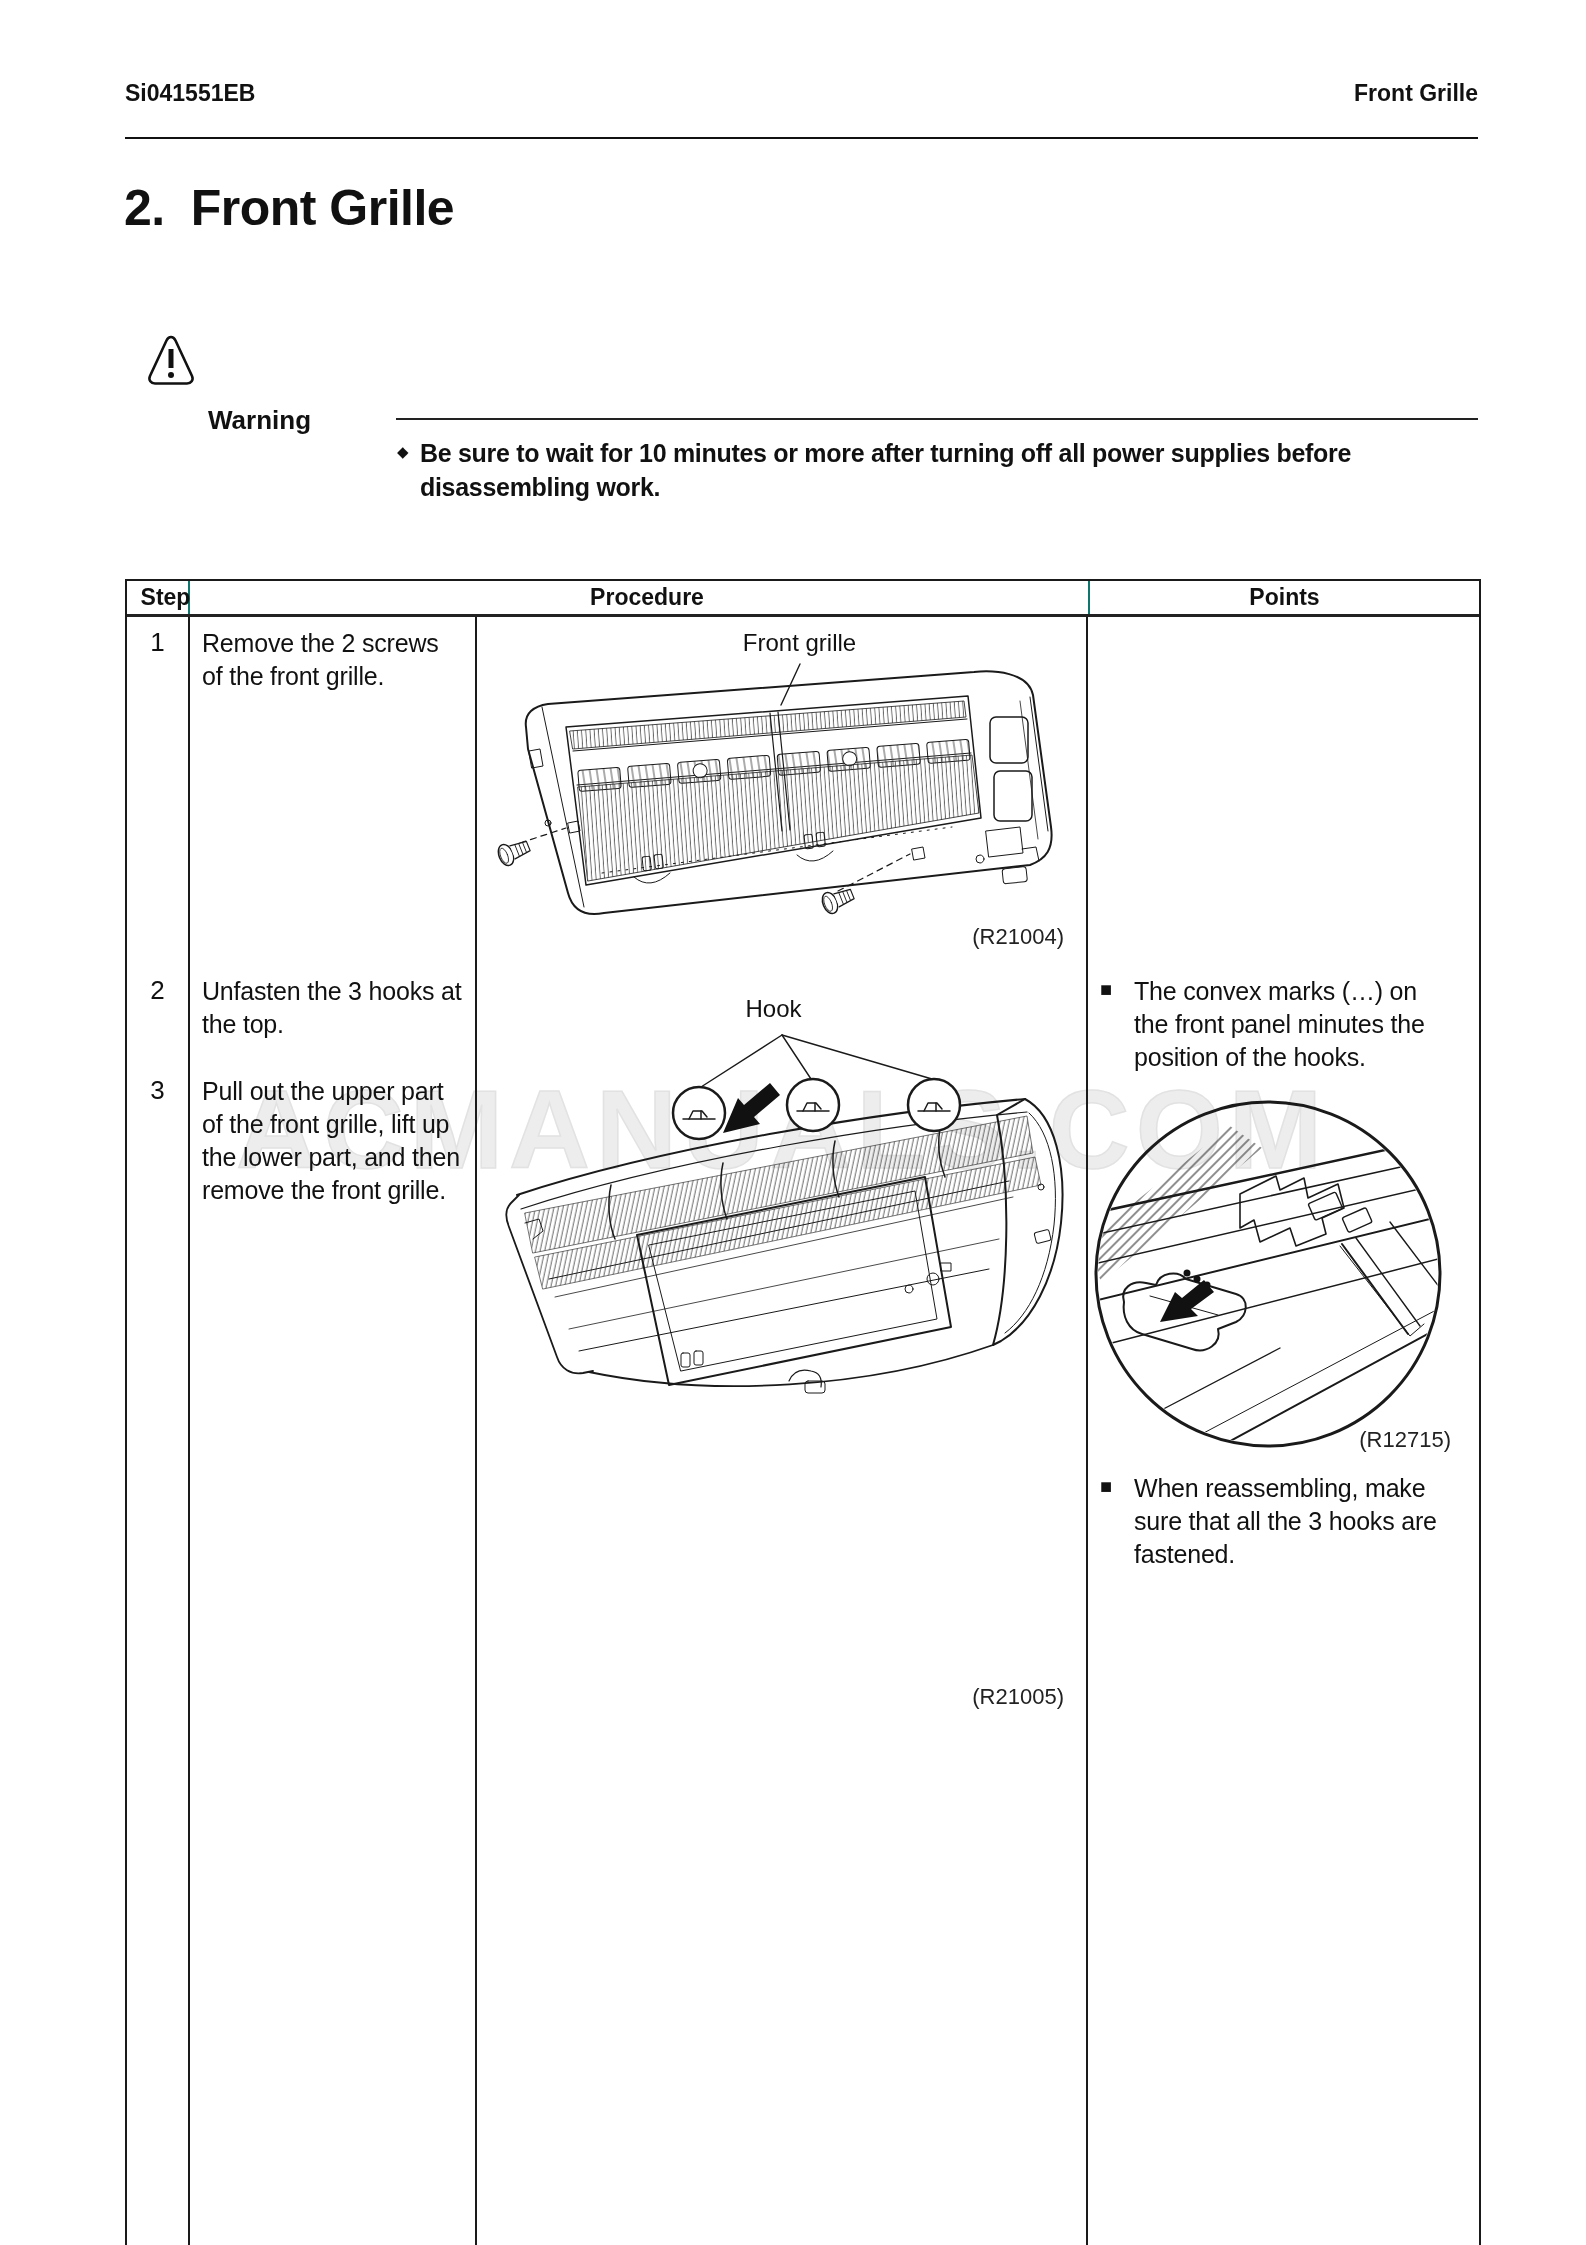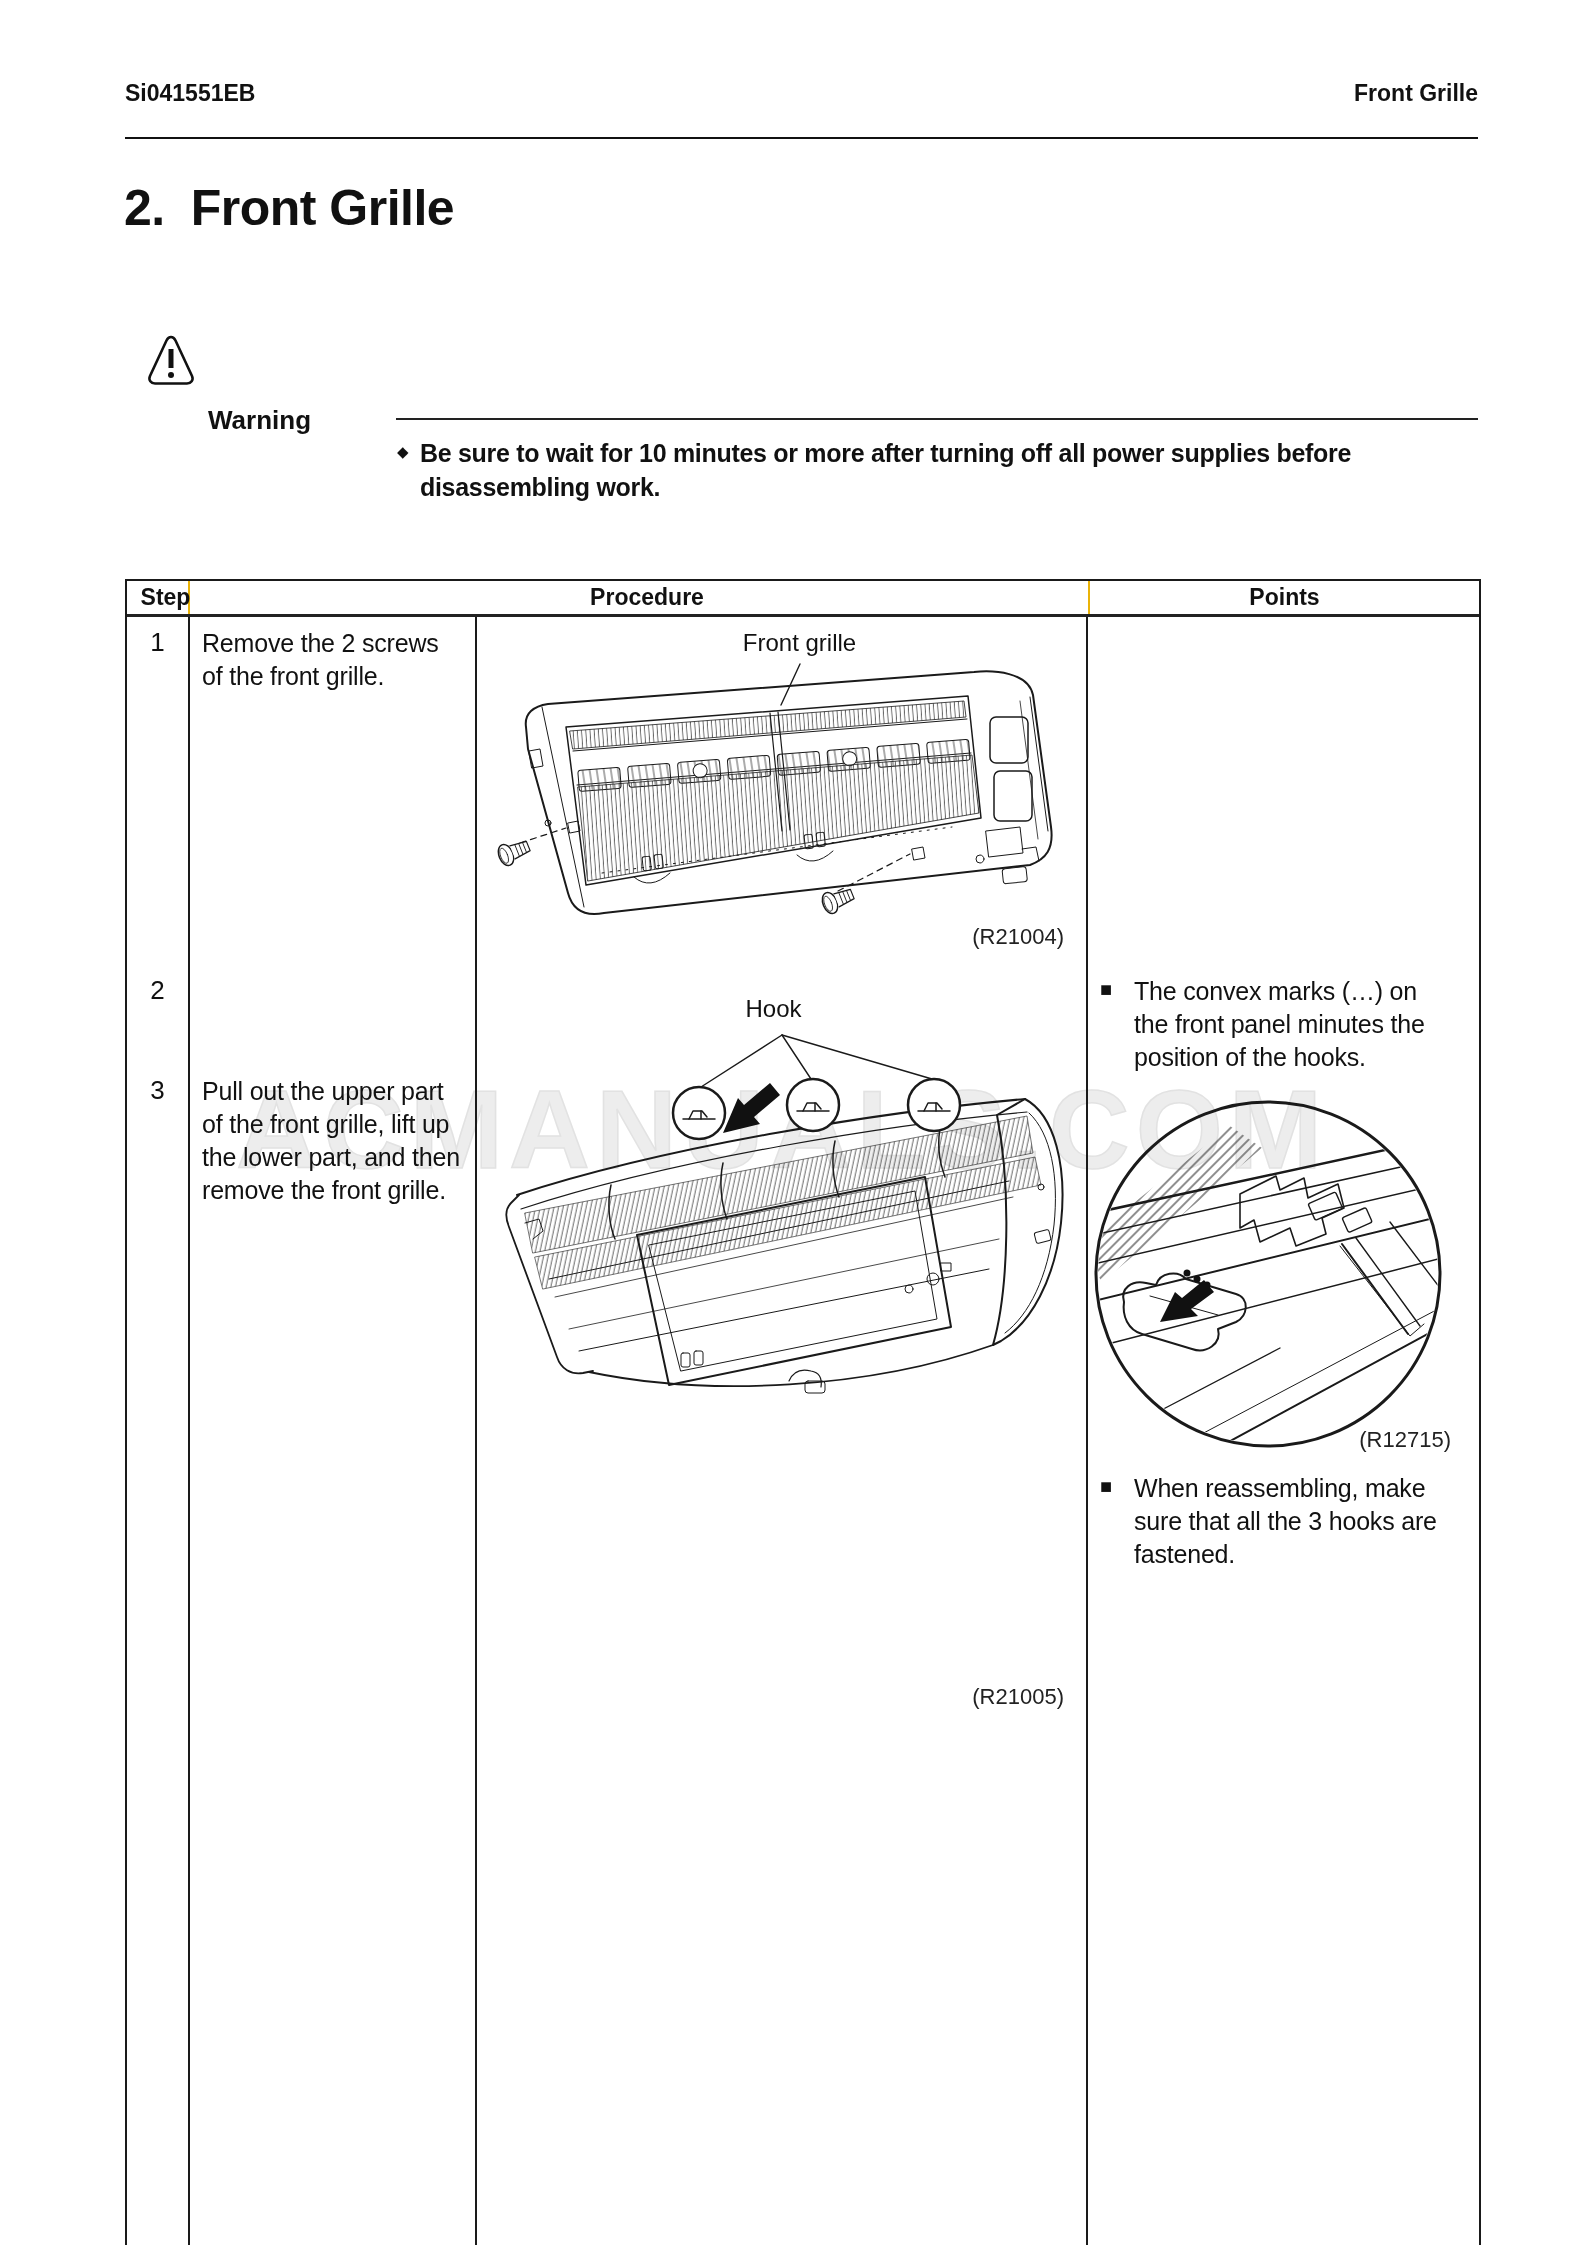--- a/index.html
+++ b/index.html
@@ -27,21 +27,21 @@
   .warn-rule { position:absolute; left:396px; top:242px; width:1082px; height:2px; background:#222; }
   .warn-text { position:absolute; left:397px; top:258px; display:flex; }
   .warn-bullet { width:23px; font-size:15px; padding-top:7px; font-weight:bold; }
   .warn-lines { font-size:25px; font-weight:bold; line-height:34px; letter-spacing:-0.3px; }
 
   
   .doc-table { position:absolute; left:125px; top:333px; width:1356px; border:2px solid #1a1a1a; }
   .t-header { display:grid; grid-template-columns:63px 900px 1fr; height:36px;
               border-bottom:3px solid #222; font-size:23px; font-weight:bold; }
   .t-header > div { display:flex; align-items:center; justify-content:center; }
-  .t-header > div:nth-child(1), .t-header > div:nth-child(2) { border-right:2px solid #eab308;padding-left:16px; }
+  .t-header > div:nth-child(1), .t-header > div:nth-child(2) { border-right:2px solid #0f766e;padding-left:16px; }
   .t-body { position:relative; display:grid; grid-template-columns:63px 287px 611px 1fr; height:1767px; }
   .t-body > div { position:relative; }
   .c1, .c2, .c3 { border-right:2px solid #1a1a1a; }
 
   .step-num { position:absolute; width:100%; text-align:center; font-size:26px; }
   .s1 { top:10px; } .s2 { top:358px; } .s3 { top:458px; }
   .step-text { position:absolute; left:12px; font-size:25px; line-height:33px; letter-spacing:-0.2px; white-space:nowrap; }
   .p1 { top:10px; } .p2 { top:358px; } .p3 { top:458px; }
 
   .fig { position:absolute; left:0; width:100%; }
@@ -111,20 +111,24 @@
       <div class="c1">
         <span class="step-num s1">1</span>
         <span class="step-num s2">2</span>
         <span class="step-num s3">3</span>
       </div>
 
       <div class="c2">
         <div class="step-text p1">
           <div>Remove the 2 screws</div>
           <div>of the front grille.</div>
+        </div>
+        <div class="step-text p2">
+          <div>Unfasten the 3 hooks at</div>
+          <div>the top.</div>
         </div>
         <div class="step-text p3">
           <div>Pull out the upper part</div>
           <div>of the front grille, lift up</div>
           <div>the lower part, and then</div>
           <div>remove the front grille.</div>
         </div>
       </div>
 
       <div class="c3">

